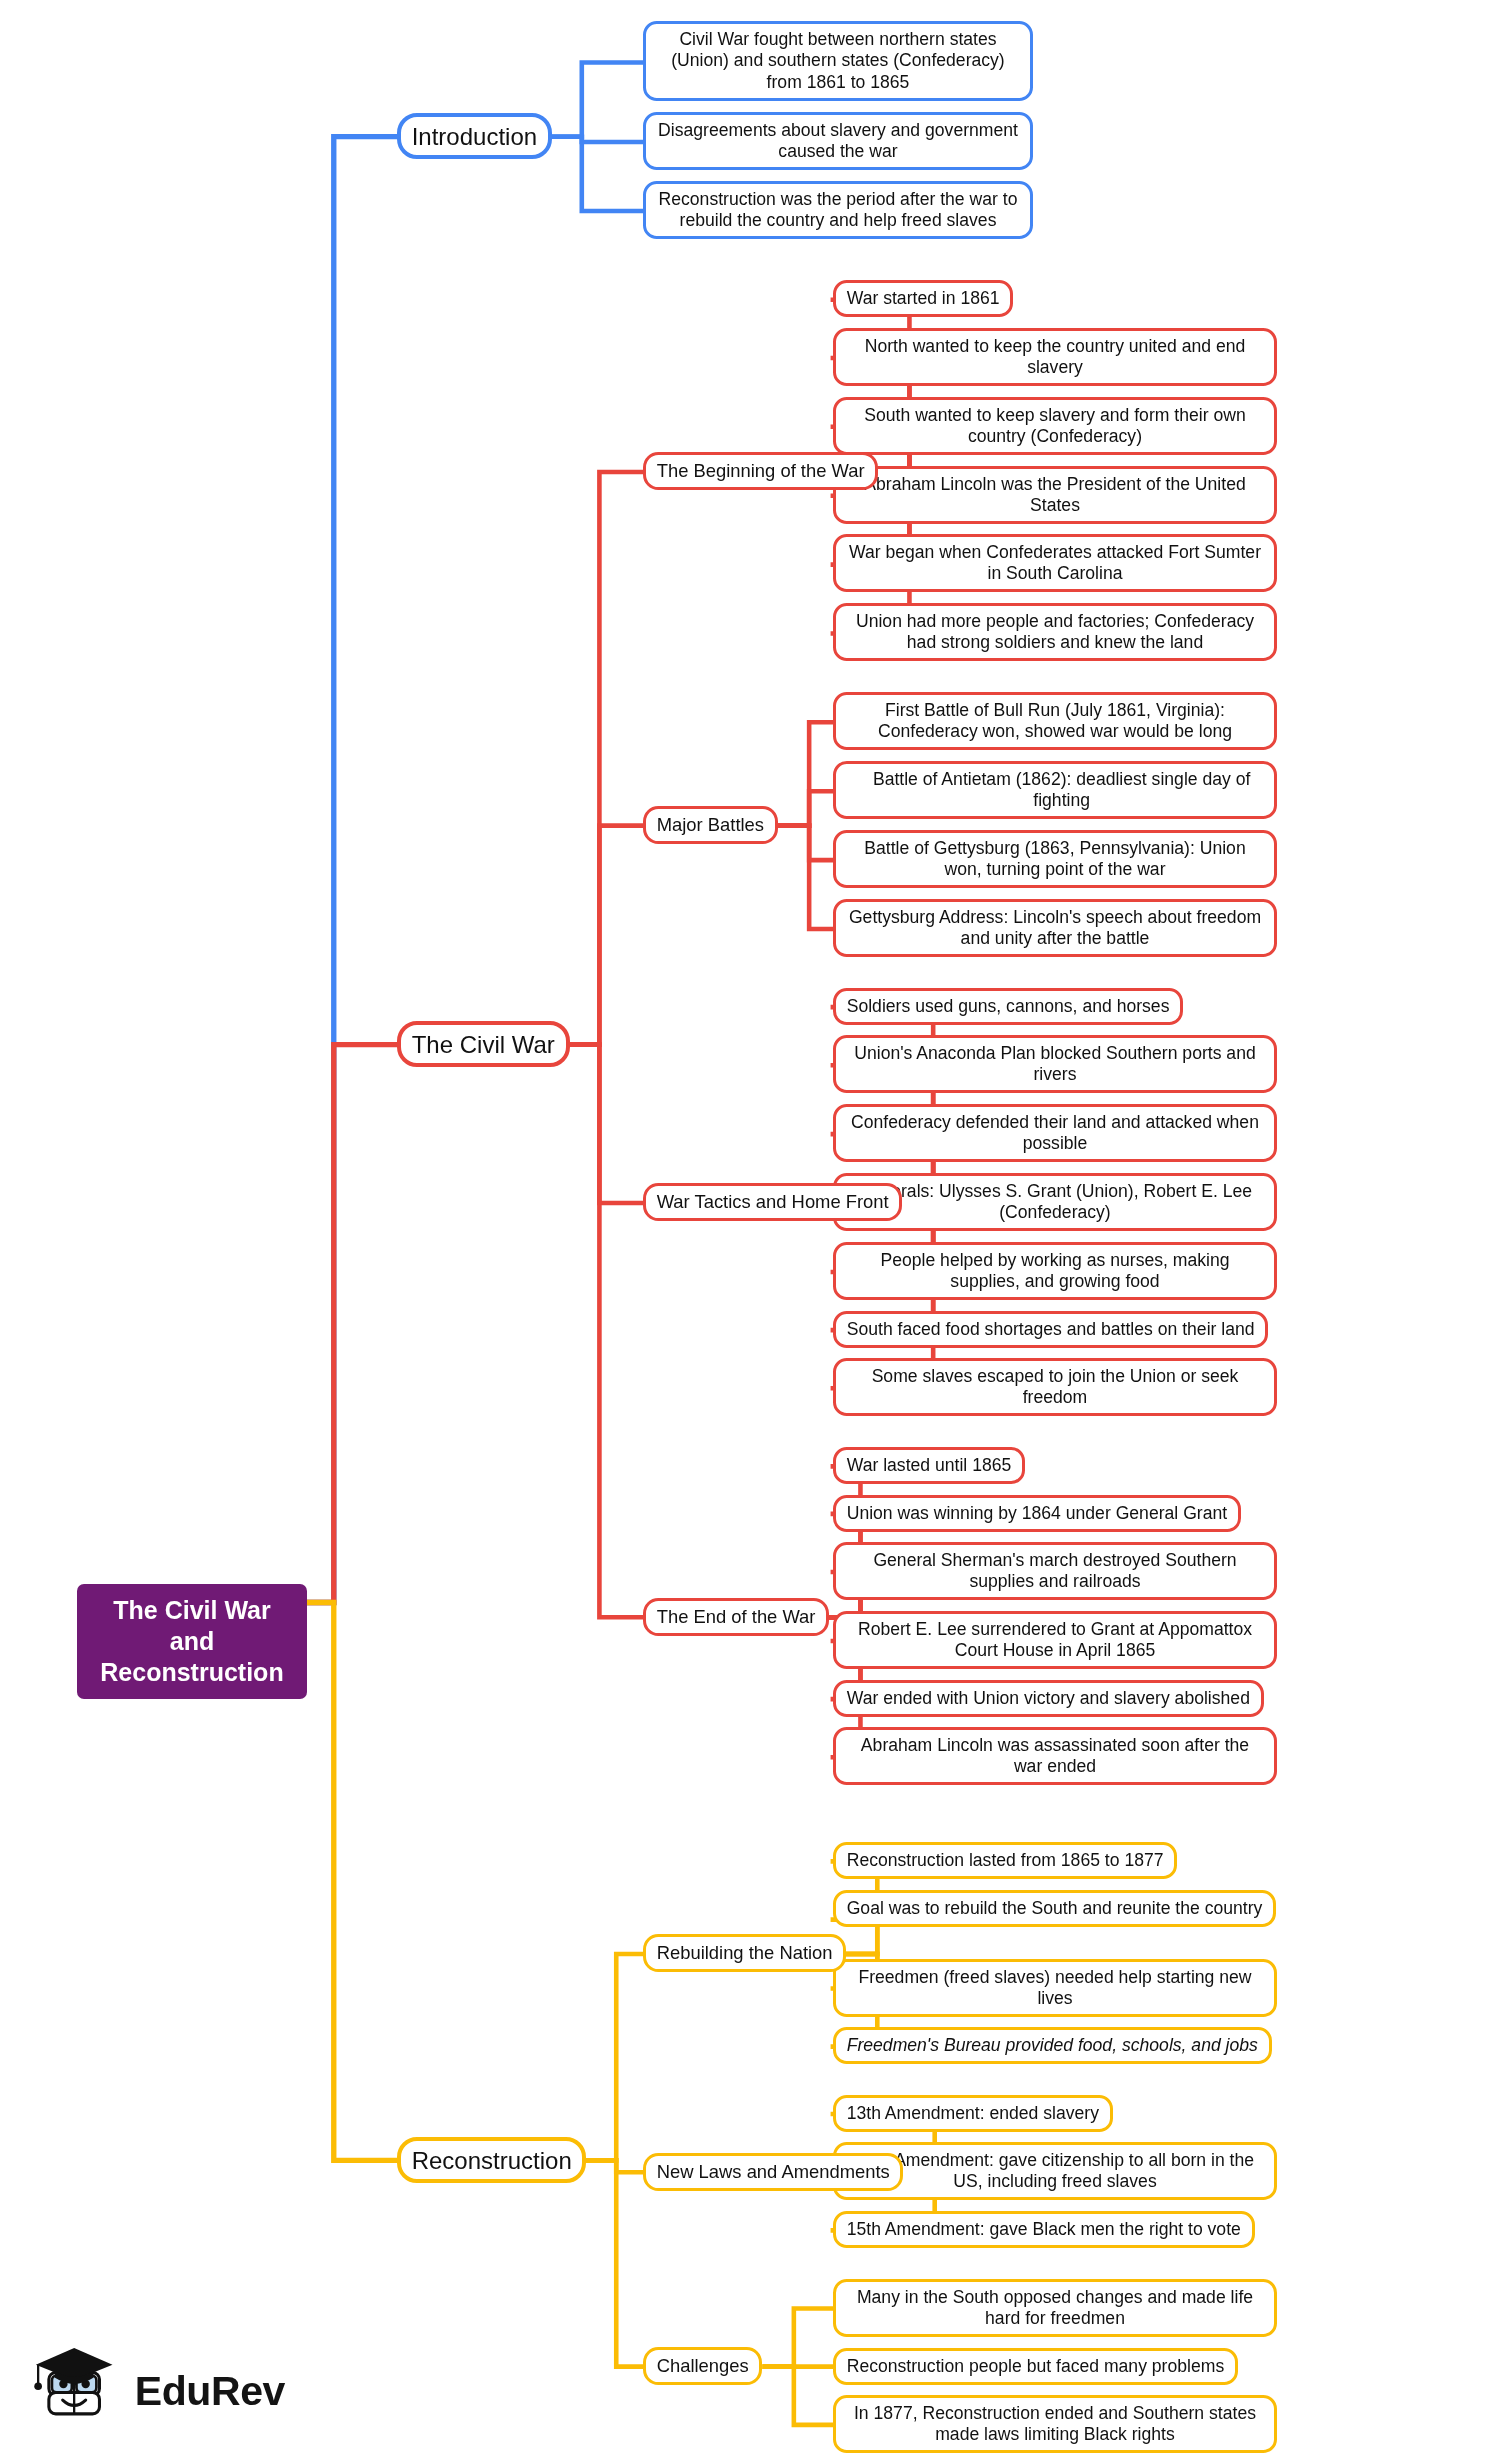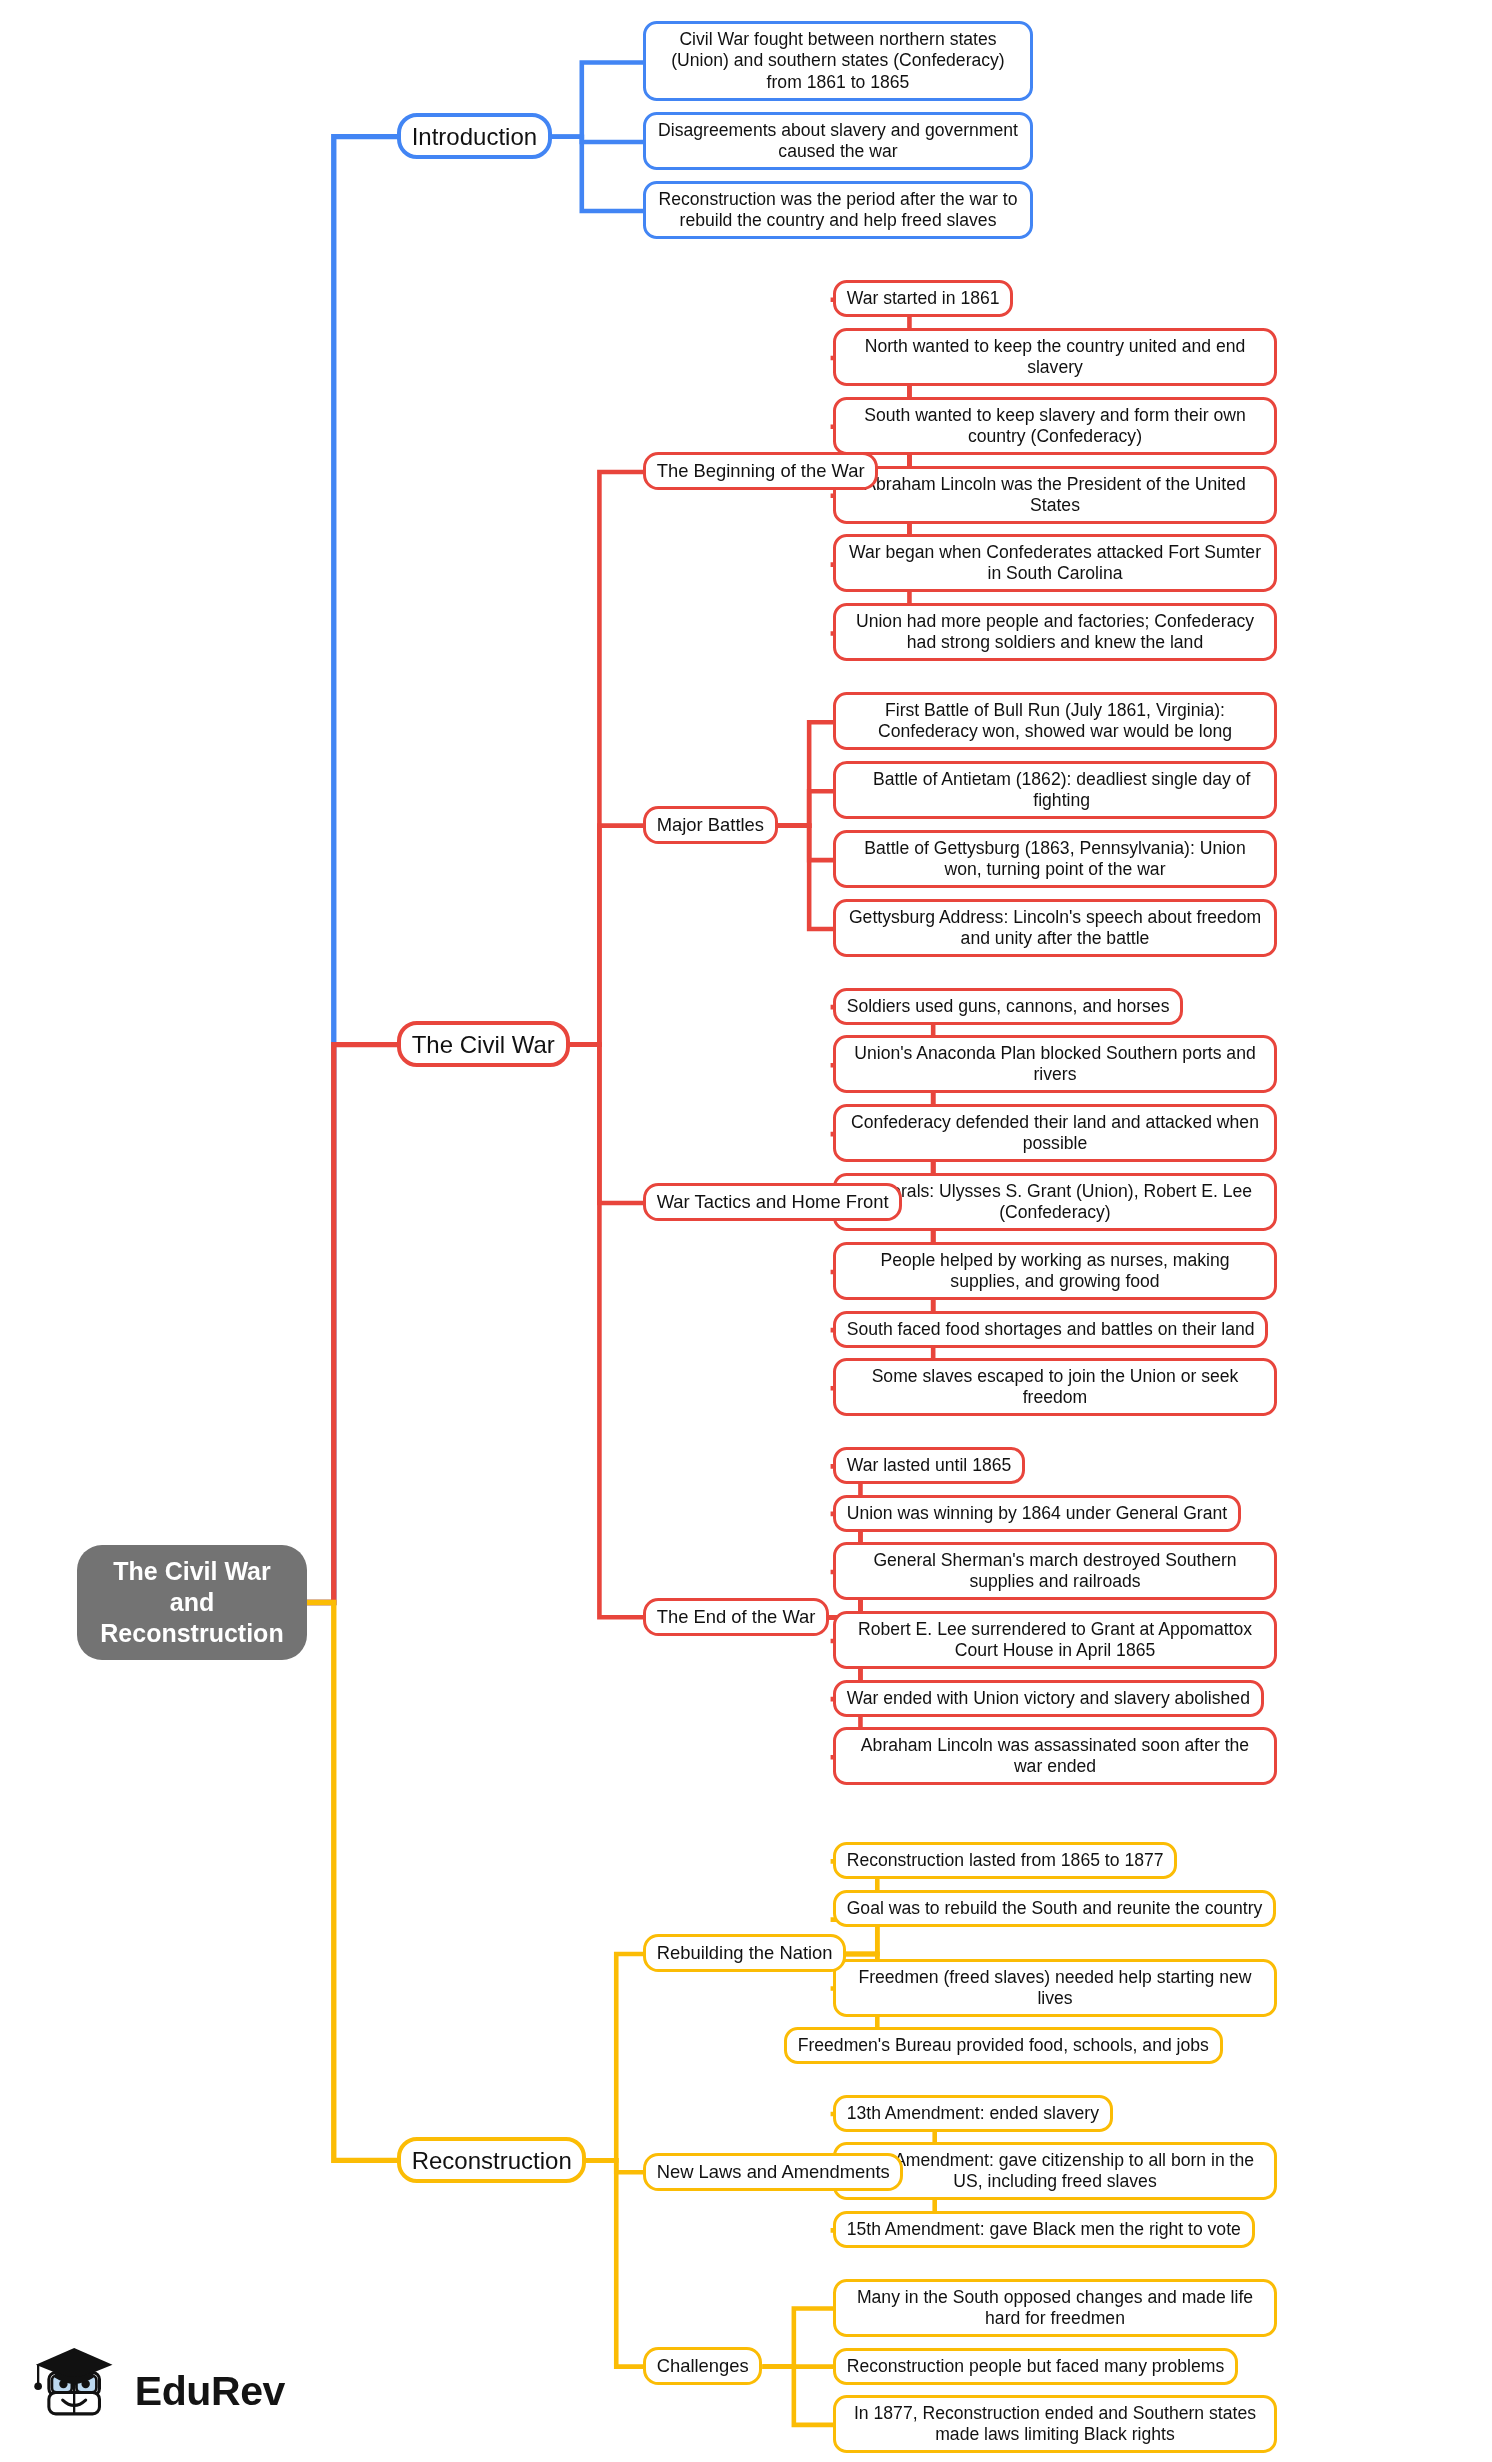--- a/index.html
+++ b/index.html
@@ -19,24 +19,25 @@
     text-align:center;
     background:#ffffff;
     border-style:solid;
     color:#111111;
     line-height:1.22;
     padding:4.6px 10.7px;
   }
 
   
   .root{
-    background:#737373;color:#ffffff;
-    border:none;border-radius:25px;
+    background:#701a75;color:#ffffff;
+    border:none;border-radius:7px;
     font-weight:bold;font-size:25px;line-height:1.25;
     padding:10.7px 17px;
+    margin-top:39px;
   }
 
   
   .lvl1{
     border-width:4.6px;border-radius:20px;
     font-size:24px;
   }
   
   .lvl2{
     border-width:3.8px;border-radius:15.3px;
@@ -138,21 +139,21 @@
       <div class="node leaf red" style="left: 833px; top: 1495px; max-width: 444px;">Union was winning by 1864 under General Grant</div>
       <div class="node leaf red" style="left: 833px; top: 1542px; max-width: 444px;">General Sherman's march destroyed Southern supplies and railroads</div>
       <div class="node leaf red" style="left: 833px; top: 1611px; max-width: 444px;">Robert E. Lee surrendered to Grant at Appomattox Court House in April 1865</div>
       <div class="node leaf red" style="left: 833px; top: 1680px; max-width: 444px;">War ended with Union victory and slavery abolished</div>
       <div class="node leaf red" style="left: 833px; top: 1727px; max-width: 444px;">Abraham Lincoln was assassinated soon after the war ended</div>
       <div class="node lvl2 red" style="left: 643px; top: 1598px; max-width: 322px;">The End of the War</div>
       <div class="node lvl1 red" style="left: 397px; top: 1021px; max-width: 322px;">The Civil War</div>
       <div class="node leaf amber" style="left: 833px; top: 1842px; max-width: 444px;">Reconstruction lasted from 1865 to 1877</div>
       <div class="node leaf amber" style="left: 833px; top: 1890px; max-width: 444px;">Goal was to rebuild the South and reunite the country</div>
       <div class="node leaf amber" style="left: 833px; top: 1959px; max-width: 444px;">Freedmen (freed slaves) needed help starting new lives</div>
-      <div class="node leaf amber" style="left: 784px; top: 2027px; max-width: 444px;">Freedmen's Bureau provided food, schools, and jobs</div>
+      <div class="node leaf amber" style="left: 833px; top: 2027px; max-width: 444px; font-style: italic;">Freedmen's Bureau provided food, schools, and jobs</div>
       <div class="node lvl2 amber" style="left: 643px; top: 1934px; max-width: 322px;">Rebuilding the Nation</div>
       <div class="node leaf amber" style="left: 833px; top: 2095px; max-width: 444px;">13th Amendment: ended slavery</div>
       <div class="node leaf amber" style="left: 833px; top: 2142px; max-width: 444px;">14th Amendment: gave citizenship to all born in the US, including freed slaves</div>
       <div class="node leaf amber" style="left: 833px; top: 2211px; max-width: 444px;">15th Amendment: gave Black men the right to vote</div>
       <div class="node lvl2 amber" style="left: 643px; top: 2153px; max-width: 322px;">New Laws and Amendments</div>
       <div class="node leaf amber" style="left: 833px; top: 2279px; max-width: 444px;">Many in the South opposed changes and made life hard for freedmen</div>
       <div class="node leaf amber" style="left: 833px; top: 2348px; max-width: 444px;">Reconstruction people but faced many problems</div>
       <div class="node leaf amber" style="left: 833px; top: 2395px; max-width: 444px;">In 1877, Reconstruction ended and Southern states made laws limiting Black rights</div>
       <div class="node lvl2 amber" style="left: 643px; top: 2347px; max-width: 322px;">Challenges</div>
       <div class="node lvl1 amber" style="left: 397px; top: 2137px; max-width: 322px;">Reconstruction</div>

